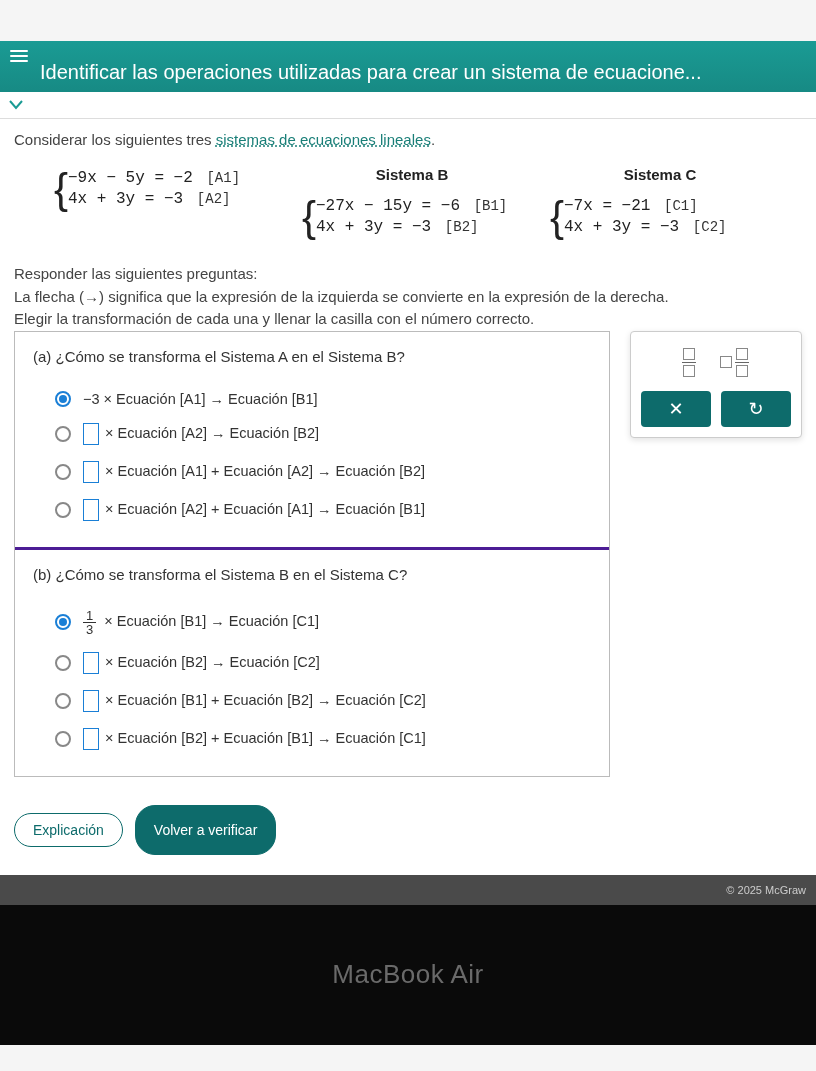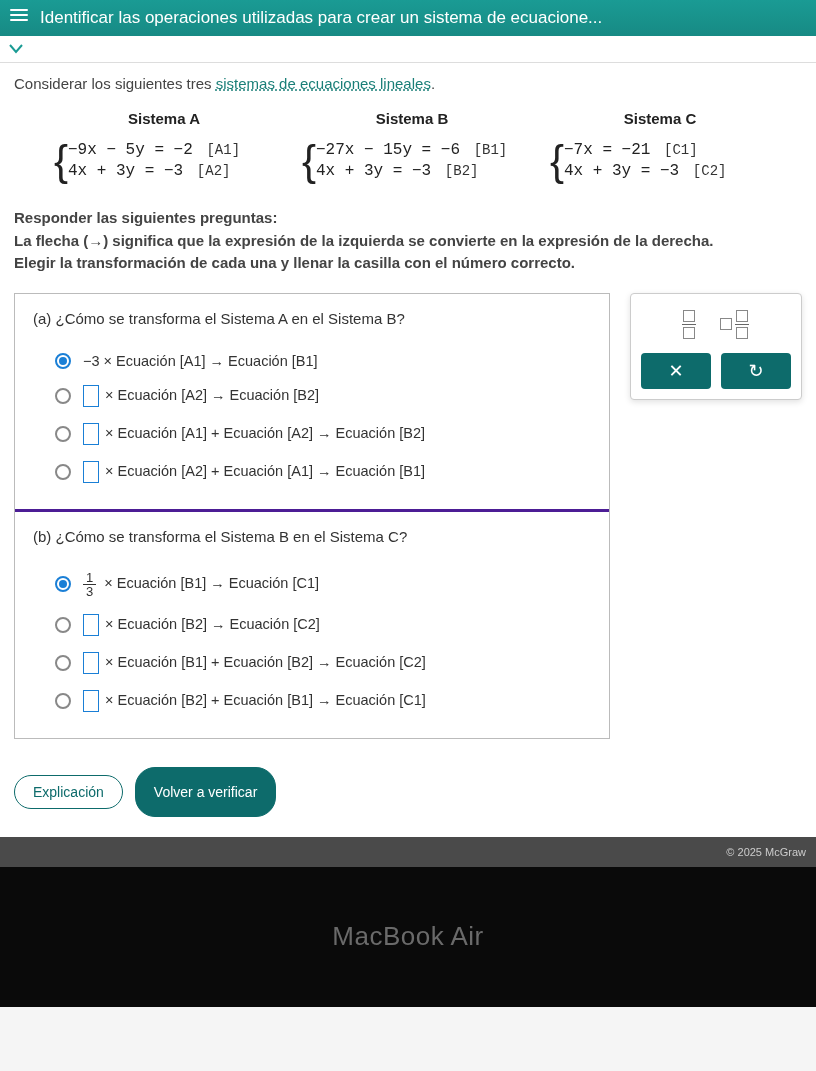--- a/index.html
+++ b/index.html
@@ -5,25 +5,26 @@
   * { box-sizing: border-box; margin: 0; padding: 0; }
   body {
     font-family: -apple-system, BlinkMacSystemFont, "Segoe UI", Arial, sans-serif;
     background: #f5f5f5;
     width: 816px;
     color: #333;
   }
   .titlebar {
     background: linear-gradient(180deg, #1a9b94 0%, #178a84 100%);
     color: #fff;
-    padding: 8px 12px 8px 40px;
-    font-size: 17px;
+    padding: 20px 12px 8px 40px;
+    font-size: 20px;
     display: flex;
     align-items: center;
     position: relative;
+    margin-top: 41px;
   }
   .menu-lines {
     position: absolute;
     left: 10px;
     top: 6px;
     width: 18px;
     height: 18px;
   }
   .menu-lines span {
     display:block; height:2px; background:#fff; margin:3px 0; border-radius:1px;
@@ -45,21 +46,21 @@
   }
   .sys { text-align:center; flex:1; max-width:220px; }
   .sys h4 { font-weight:700; font-size:15px; margin-bottom:14px; color:#222;}
   .brace-wrap { position:relative; padding-left:14px; text-align:left;}
   .brace {
     position:absolute; left:0; top:-2px; bottom:-2px; font-size:42px; line-height:1;
     display:flex; align-items:center; color:#222;
   }
   .eq { font-family: Liberation Mono, monospace; font-size:16px; white-space:nowrap; color:#222; margin:3px 0;}
   .tag { font-size:14px; color:#333; margin-left:4px;}
-  .instructions { font-size:15px; color:#444; line-height:1.5; margin-bottom:18px;font-weight:bold;}
+  .instructions { font-size:15px; color:#444; line-height:1.5; }
   .main-row { display:flex; gap:20px; align-items:flex-start; }
   .qbox {
     border:1px solid #bbb; width: 667px;
   }
   .qsection { padding: 16px 18px 18px 18px; }
   .qsection + .qsection { border-top:3px solid #4c1d95; }
   .qtitle { font-size:15px; color:#333; margin-bottom:18px; }
   .opt {
     display:flex; align-items:center; gap:12px; font-size:14.5px; color:#333;
     padding:8px 0 8px 22px;
@@ -127,21 +128,20 @@
 </div>
 
 <div class="content">
 
   <p class="intro">
     <span>Considerar los siguientes tres </span><span class="link">sistemas de ecuaciones lineales</span><span>.</span>
   </p>
 
   <div class="systems-row">
     <div class="sys">
-      <h4>Sistema A</h4>
       <div class="brace-wrap">
         <div class="brace">{</div>
         <div class="eq"><span>−9x − 5y = −2</span> <span class="tag">[A1]</span></div>
         <div class="eq"><span>4x + 3y = −3</span> <span class="tag">[A2]</span></div>
       </div>
     </div>
     <div class="sys">
       <h4>Sistema B</h4>
       <div class="brace-wrap">
         <div class="brace">{</div>

